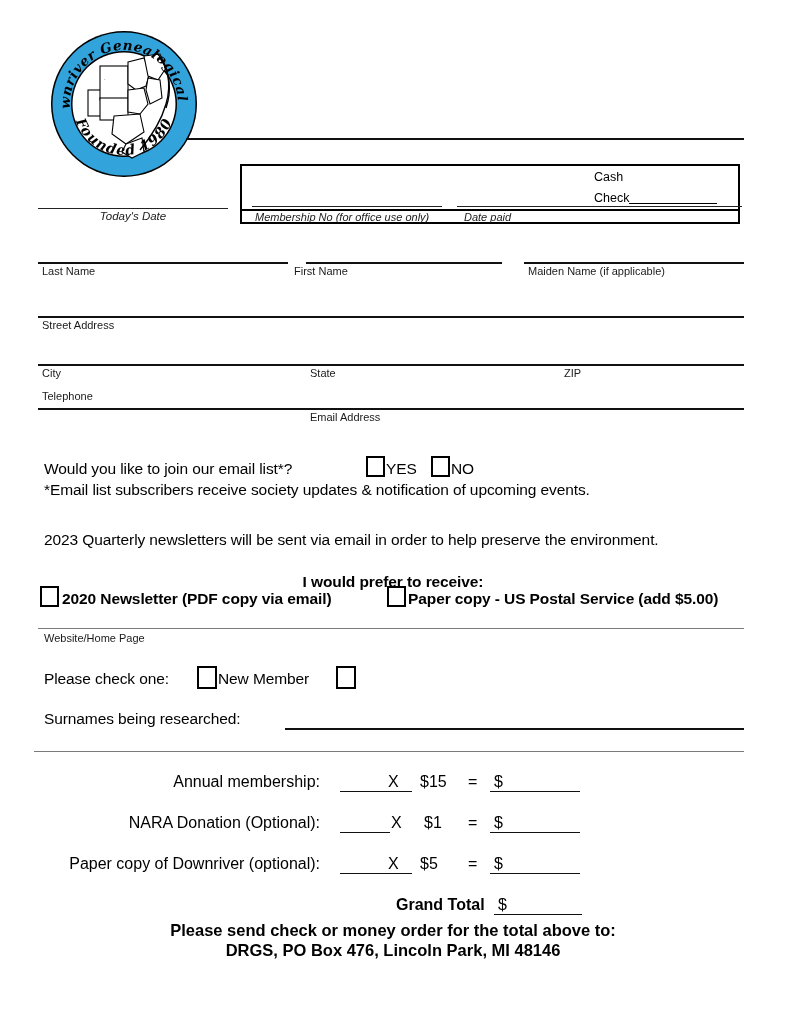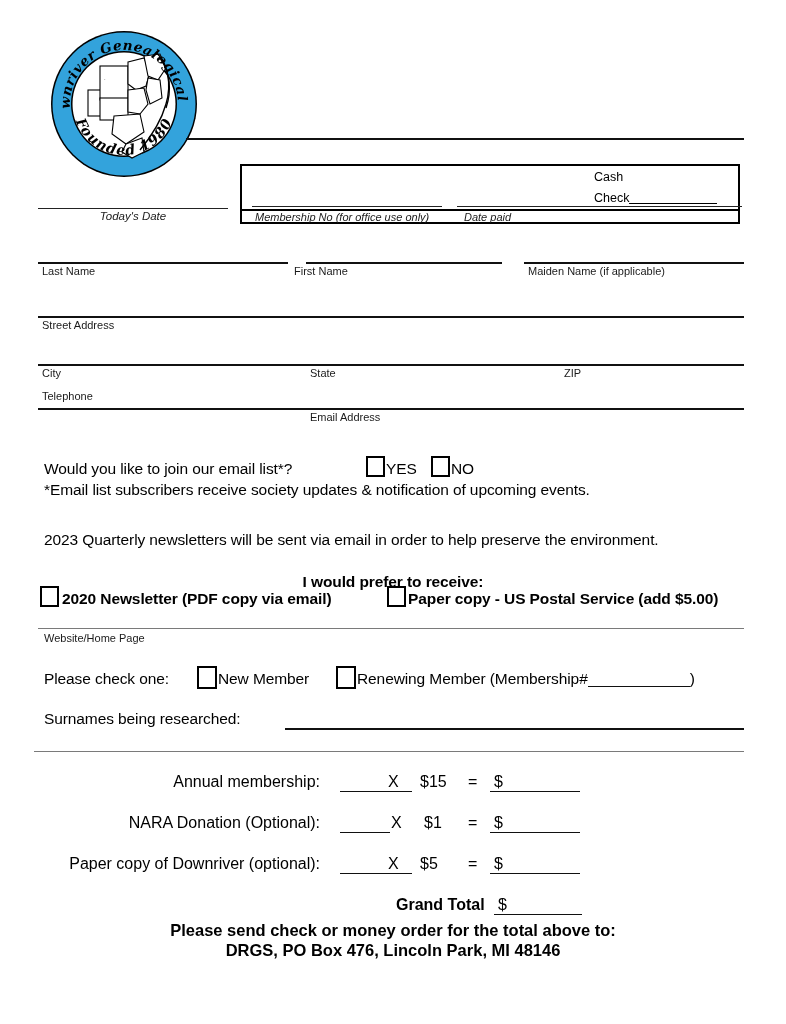--- a/index.html
+++ b/index.html
@@ -324,23 +324,20 @@
   <div class="cbox-abs" style="left:387px; top:586px;"></div>
   <div class="btext bold" style="left:408px; top:588px;">Paper copy - US Postal Service (add $5.00)</div>
 
   <div class="rule-thin" style="left:38px; top:628px; width:706px;"></div>
   <div class="flabel" style="left:44px; top:632px;">Website/Home Page</div>
 
   <div class="btext" style="left:44px; top:668px;">Please check one:</div>
   <div class="cbox-abs" style="left:197px; top:666px; width:20px; height:23px;"></div>
   <div class="btext" style="left:218px; top:668px;">New Member</div>
   <div class="cbox-abs" style="left:336px; top:666px; width:20px; height:23px;"></div>
-  <div class="btext" style="left:357px; top:668px;">
-    <span>Renewing Member (Membership#</span><span class="ul-blank" style="width:102px;"></span><span>)</span>
-  </div>
 
   <div class="btext" style="left:44px; top:708px;">Surnames being researched:</div>
   <div class="rule-thick" style="left:285px; top:728px; width:459px;"></div>
 
   <div class="rule-thin" style="left:34px; top:751px; width:710px;"></div>
 
   <div class="pay-label" style="left:60px; top:773px; width:260px;">Annual membership:</div>
   <div class="qty-blank" style="left:340px; top:791px; width:72px;"></div>
   <div class="pay-row" style="left:388px; top:773px;">X</div>
   <div class="pay-row" style="left:420px; top:773px;">$15</div>

